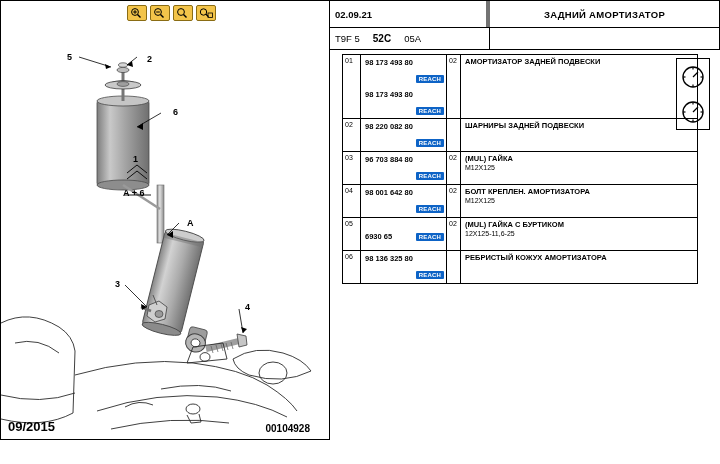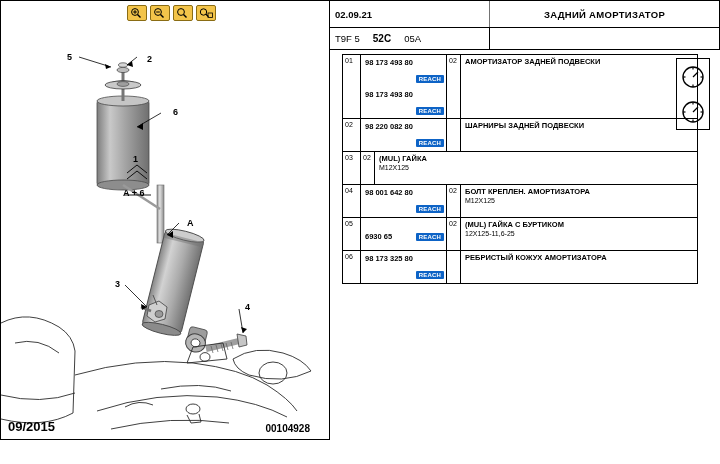--- a/index.html
+++ b/index.html
@@ -39,21 +39,21 @@
   
   .right-panel{
     position:absolute;left:330px;top:0;width:390px;height:440px;
     box-sizing:border-box;
   }
   .rp-head{
     position:relative;height:28px;border:1px solid #000;border-left:none;
     box-sizing:border-box;display:flex;
   }
   .rp-head .code{
-    width:160px;border-right:1px solid #737373;box-sizing:border-box;
+    width:160px;border-right:4px solid #737373;box-sizing:border-box;
     display:flex;align-items:center;padding-left:5px;font-size:9.5px;font-weight:bold;
   }
   .rp-head .title{
     flex:1;display:flex;align-items:center;justify-content:center;
     font-size:9.5px;font-weight:bold;letter-spacing:.3px;
   }
   .rp-sub{
     position:relative;height:22px;border:1px solid #000;border-top:none;border-left:none;
     box-sizing:border-box;display:flex;
   }
@@ -333,20 +333,24 @@
           <div class="reach-wrap"><span class="reach">REACH</span></div>
         </div>
         <div class="c-qty"></div>
         <div class="c-desc">
           <span>ШАРНИРЫ ЗАДНЕЙ ПОДВЕСКИ</span>
         </div>
       </div>
 
       <div class="row" style="height:33px;">
         <div class="c-idx">03</div>
+        <div class="c-ref">
+          <span class="pn">96 703 884 80</span>
+          <div class="reach-wrap"><span class="reach">REACH</span></div>
+        </div>
         <div class="c-qty">02</div>
         <div class="c-desc">
           <span>(MUL) ГАЙКА</span><br>
           <span class="sub">M12X125</span>
         </div>
       </div>
 
       <div class="row" style="height:33px;">
         <div class="c-idx">04</div>
         <div class="c-ref">
@@ -371,21 +375,21 @@
         <div class="c-qty">02</div>
         <div class="c-desc">
           <span>(MUL) ГАЙКА С БУРТИКОМ</span><br>
           <span class="sub">12X125-11,6-25</span>
         </div>
       </div>
 
       <div class="row" style="height:33px;">
         <div class="c-idx">06</div>
         <div class="c-ref">
-          <span class="pn">98 173 325 80</span>
+          <span class="pn">98 136 325 80</span>
           <div class="reach-wrap"><span class="reach">REACH</span></div>
         </div>
         <div class="c-qty"></div>
         <div class="c-desc">
           <span>РЕБРИСТЫЙ КОЖУХ АМОРТИЗАТОРА</span>
         </div>
       </div>
 
     </div>
   </div>

